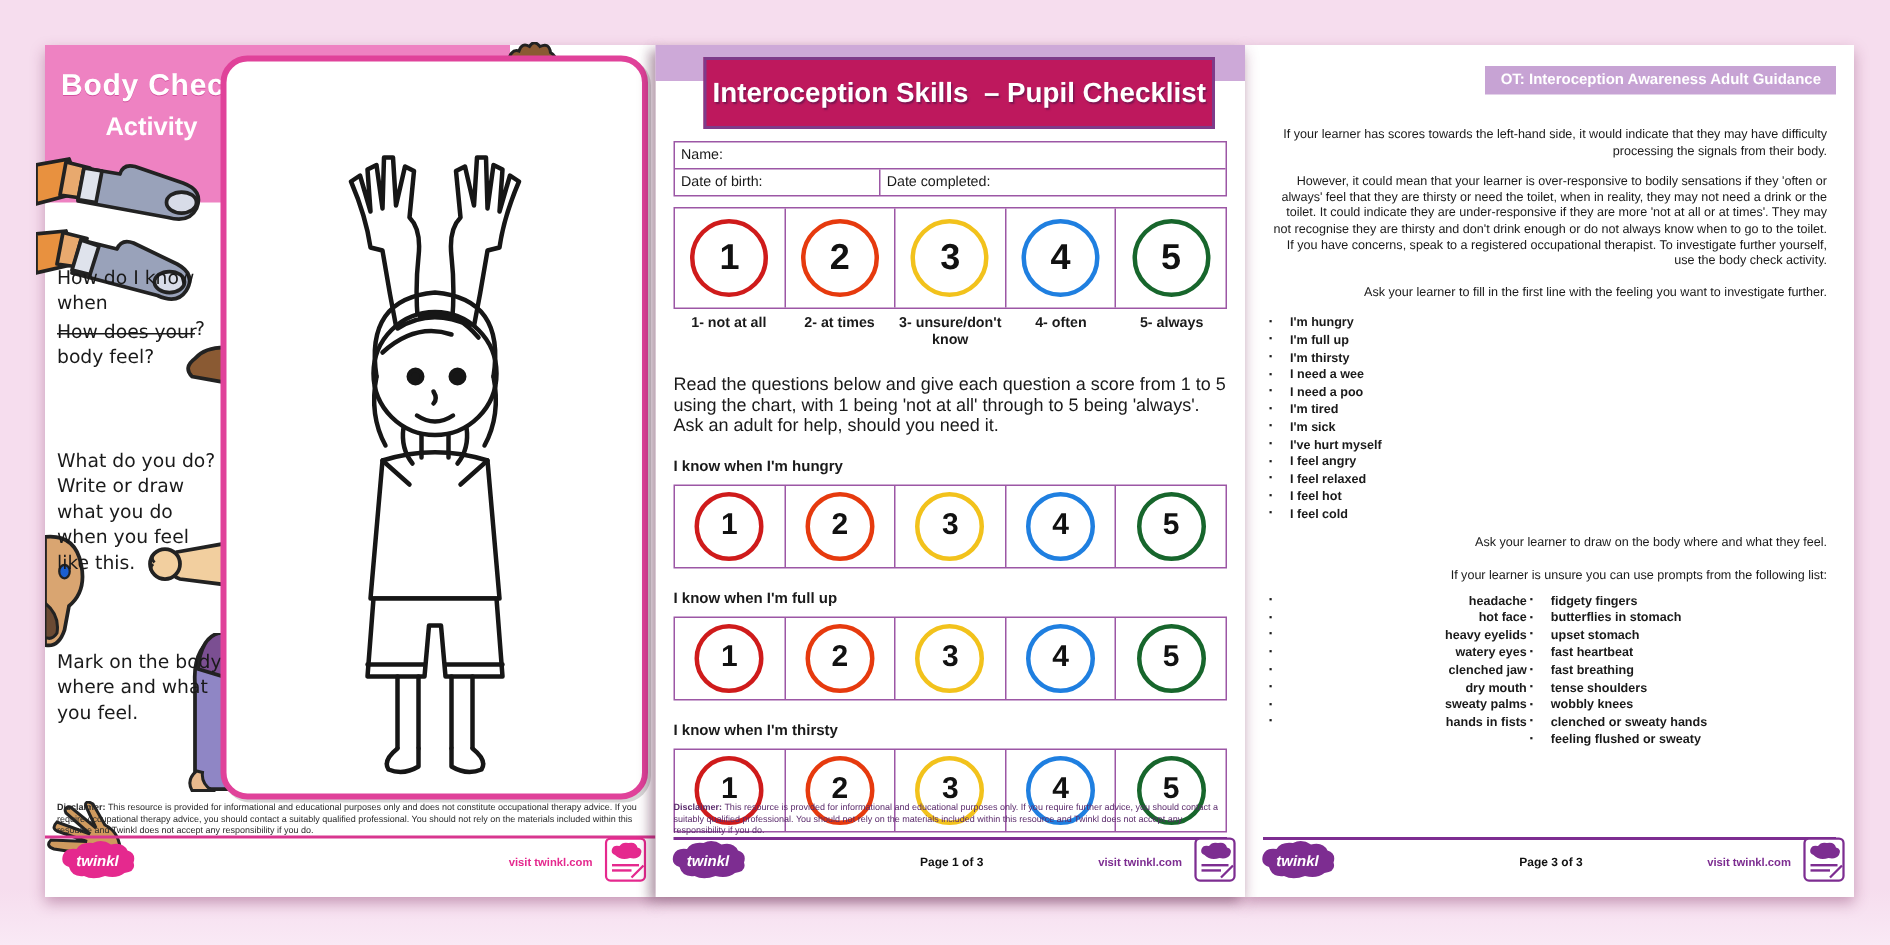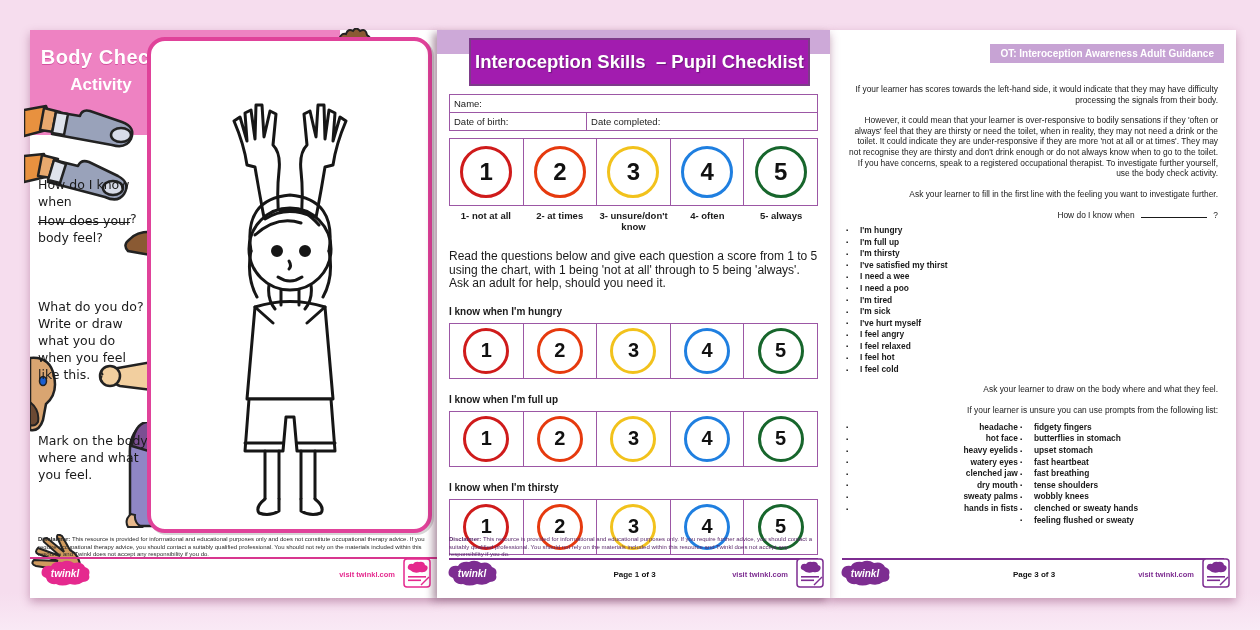--- a/index.html
+++ b/index.html
@@ -26,21 +26,21 @@
   .p1-hr{position:absolute;left:0;right:0;top:527px;height:2px;background:#d8368f;z-index:6;}
   .footer-row{position:absolute;left:8px;right:6px;bottom:8px;height:32px;z-index:7;}
   .visit{position:absolute;right:36px;top:12px;font-size:7.5px;font-weight:700;}
   .pink-txt{color:#e5298e;} .purple-txt{color:#7d2d91;}
   .logo{position:absolute;left:0;top:2px;}
   .badge{position:absolute;right:0;top:0;}
   .illus{position:absolute;z-index:1;}
   
   #page2{left:437px;width:393px;z-index:3;box-shadow:-5px 3px 7px rgba(70,25,55,.28),0 4px 9px rgba(120,40,90,.38);}
   .lav-strip{position:absolute;left:0;top:0;width:100%;height:24px;background:#cda9d8;}
-  .p2-header{position:absolute;left:20px;right:20px;top:8px;height:44px;background:#a21caf;
+  .p2-header{position:absolute;left:20px;right:20px;top:8px;height:44px;background:#be185d;
              border:2px solid #7e3b8a;display:flex;align-items:center;justify-content:center;z-index:2;margin-left:12px;}
   .p2-header span{color:#fff;font-size:18.5px;font-weight:800;white-space:pre;
                   text-shadow:1px 1px 1px rgba(60,20,70,.5);}
   .p2-body{position:absolute;left:12px;right:12px;top:64px;}
   .fields{border:1.5px solid #9c57a5;}
   .frow{display:flex;border-top:1.5px solid #9c57a5;}
   .frow:first-child{border-top:none;}
   .fcell{font-size:9.5px;line-height:17px;height:17px;padding-left:4px;flex:1;}
   .fcell.dob{flex:0 0 36%;border-right:1.5px solid #9c57a5;}
   .scale-table{display:flex;border:1.5px solid #9c57a5;margin-top:7px;height:66px;}
@@ -316,30 +316,24 @@
       </svg>
     </div>
   </div>
 
   <div class="page" id="page3">
     <div class="p3-badge">OT: Interoception Awareness Adult Guidance</div>
     <div class="p3-body">
       <p>If your learner has scores towards the left-hand side, it would indicate that they may have difficulty processing the signals from their body.</p>
       <p>However, it could mean that your learner is over-responsive to bodily sensations if they 'often or always' feel that they are thirsty or need the toilet, when in reality, they may not need a drink or the toilet. It could indicate they are under-responsive if they are more 'not at all or at times'. They may not recognise they are thirsty and don't drink enough or do not always know when to go to the toilet. If you have concerns, speak to a registered occupational therapist. To investigate further yourself, use the body check activity.</p>
       <p>Ask your learner to fill in the first line with the feeling you want to investigate further.</p>
-      <p style="margin-bottom:4px;">
-        <span>How do I know when</span>
-        <span class="blank" style="width:66px;height:8px;margin:0 4px;"></span>
-        <span>?</span>
-      </p>
       <ul class="plist">
           <li>I'm hungry</li>
           <li>I'm full up</li>
           <li>I'm thirsty</li>
-          <li>I've satisfied my thirst</li>
           <li>I need a wee</li>
           <li>I need a poo</li>
           <li>I'm tired</li>
           <li>I'm sick</li>
           <li>I've hurt myself</li>
           <li>I feel angry</li>
           <li>I feel relaxed</li>
           <li>I feel hot</li>
           <li>I feel cold</li>
         </ul>

